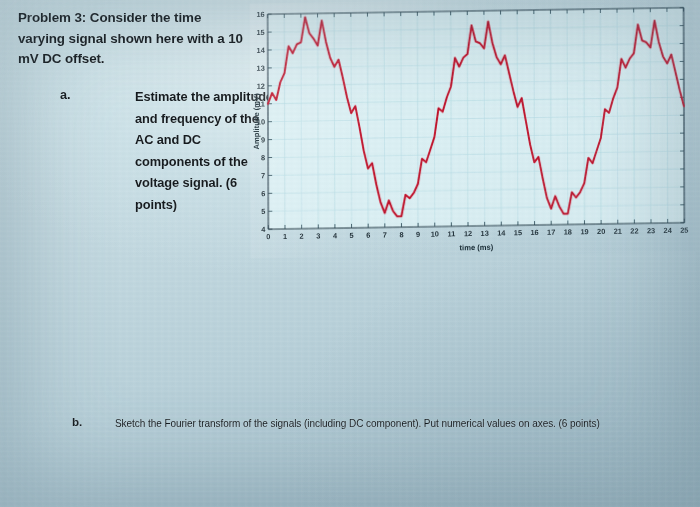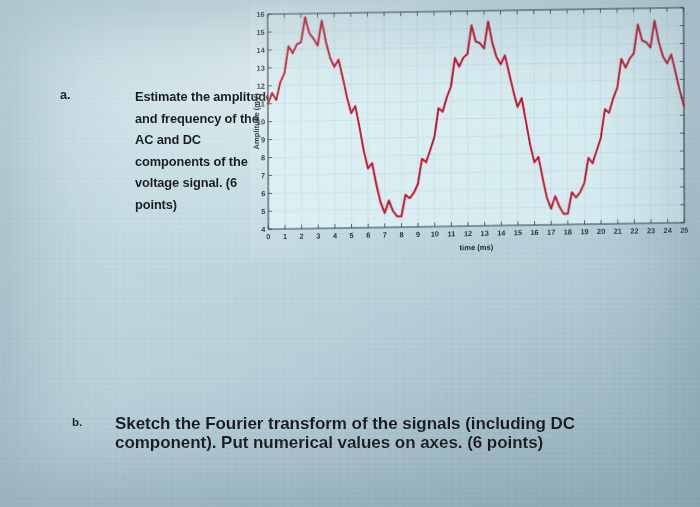--- a/index.html
+++ b/index.html
@@ -78,23 +78,23 @@
   #part-b-label {
     left: 72px;
     top: 415px;
     font-size: 11.6px;
     font-weight: 600;
   }
   #part-b-text {
     left: 115px;
     top: 414px;
     width: 530px;
-    font-size: 17px;
+    font-size: 10px;
     line-height: 19px;
-    font-weight: 700;
+    font-weight: 400;
     letter-spacing: -0.05px;
   }
 
   
   #chart-wrap {
     position: absolute;
     left: 250px;
     top: 0px;
     width: 445px;
     height: 255px;
@@ -120,20 +120,24 @@
     left: 0; top: 0; width: 445px; height: 255px;
     pointer-events: none;
     background: linear-gradient(115deg, rgba(255,255,255,0.18) 0%, rgba(255,255,255,0.0) 38%, rgba(150,180,195,0.10) 100%);
   }
 </style>
 </head>
 <body>
 
 <div id="page">
 
+  <div class="txt" id="problem-heading">
+    <span>Problem 3:</span>
+    <span class="rest">Consider the time varying signal shown here with a 10 mV DC offset.</span>
+  </div>
 
   <div class="txt" id="part-a-label">a.</div>
   <div class="txt" id="part-a-text">Estimate the amplitude and frequency of the AC and DC components of the voltage signal. (6 points)</div>
 
   <div class="txt" id="part-b-label">b.</div>
   <div class="txt" id="part-b-text">Sketch the Fourier transform of the signals (including DC component).  Put numerical values on axes. (6 points)</div>
 
   <div id="chart-wrap">
     <svg id="chart-svg" width="445" height="255" viewBox="0 0 445 255">
       <defs>

